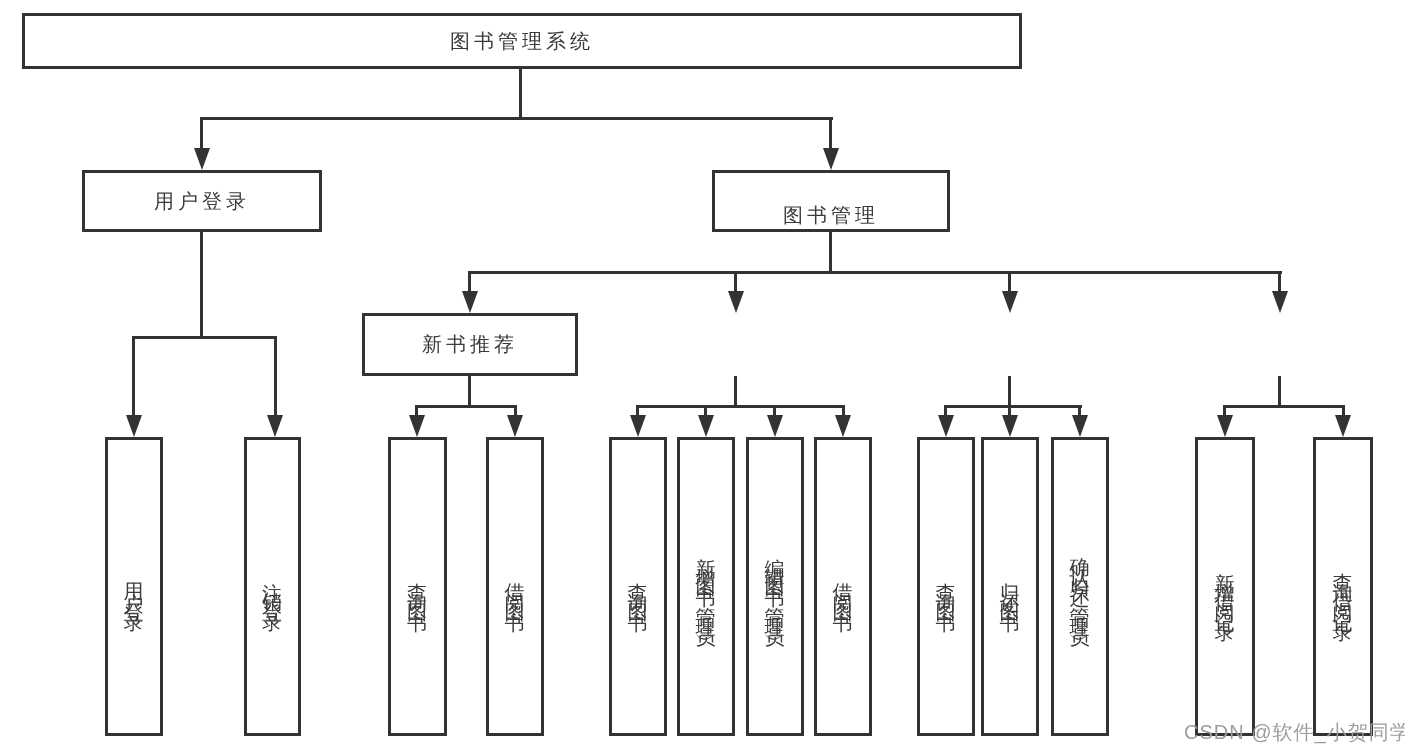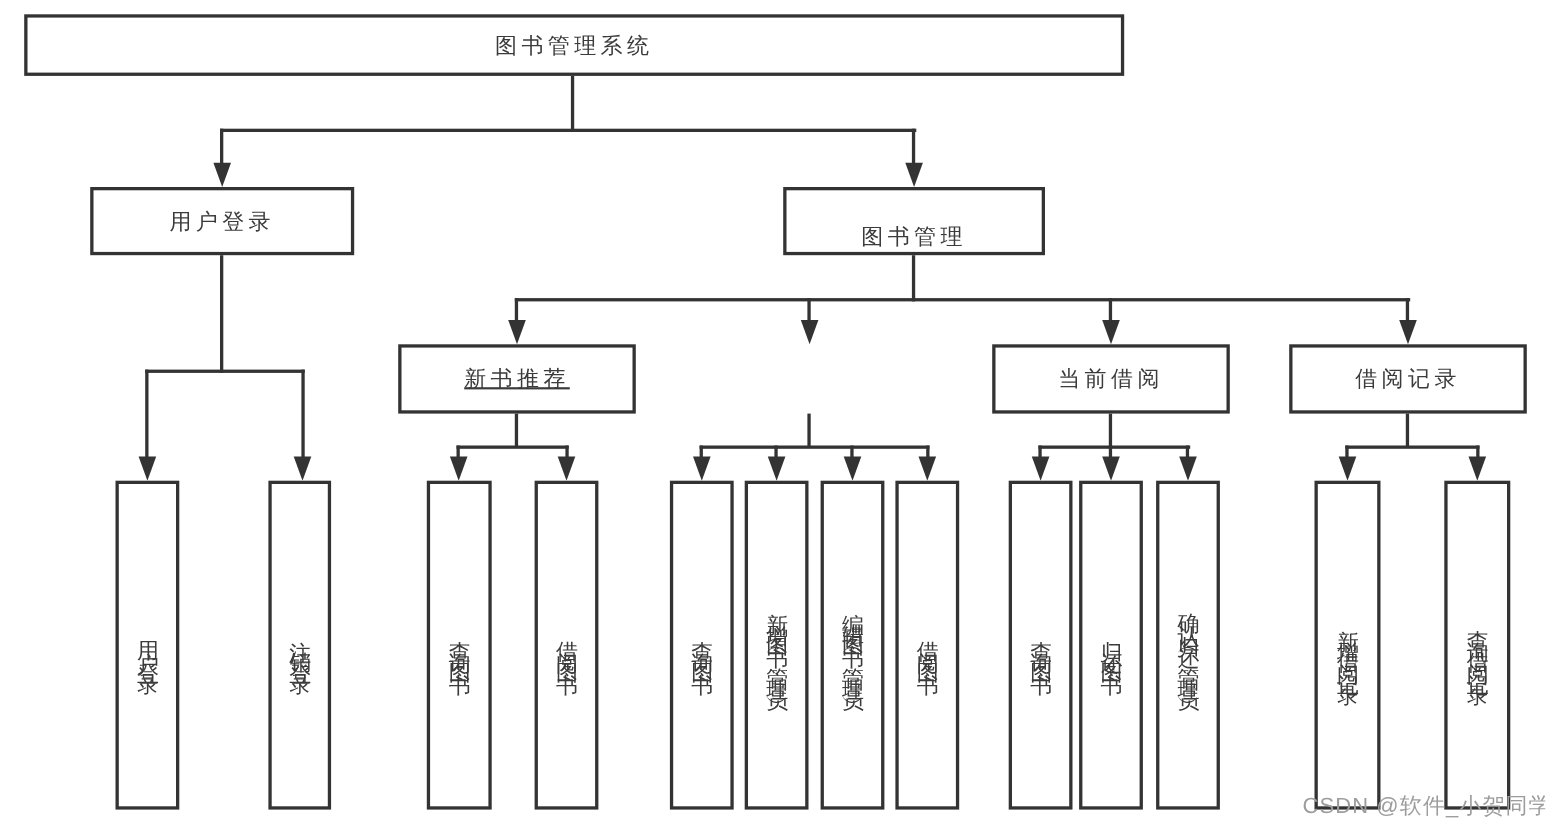--- a/index.html
+++ b/index.html
@@ -69,28 +69,22 @@
   <div class="hline" style="left:468px;top:271px;width:814px;height:3px;"></div>
   <div class="vline" style="left:468px;top:271px;width:3px;height:22px;"></div>
   <div class="arrow" style="left:462px;top:291px;"></div>
   <div class="vline" style="left:734px;top:271px;width:3px;height:22px;"></div>
   <div class="arrow" style="left:728px;top:291px;"></div>
   <div class="vline" style="left:1008px;top:271px;width:3px;height:22px;"></div>
   <div class="arrow" style="left:1002px;top:291px;"></div>
   <div class="vline" style="left:1278px;top:271px;width:3px;height:22px;"></div>
   <div class="arrow" style="left:1272px;top:291px;"></div>
 
-  <div class="box" style="left:362px;top:313px;width:216px;height:63px;text-decoration:underline;">
+  <div class="box" style="left:362px;top:313px;width:216px;height:63px;">
     <span>新书推荐</span>
-  </div>
-  <div class="box" style="left:902px;top:313px;width:216px;height:63px;">
-    <span>当前借阅</span>
-  </div>
-  <div class="box" style="left:1172px;top:313px;width:216px;height:63px;">
-    <span>借阅记录</span>
   </div>
 
   <div class="vline" style="left:468px;top:376px;width:3px;height:31px;"></div>
   <div class="hline" style="left:415px;top:405px;width:102px;height:3px;"></div>
   <div class="vline" style="left:415px;top:405px;width:3px;height:14px;"></div>
   <div class="arrow" style="left:409px;top:415px;"></div>
   <div class="vline" style="left:514px;top:405px;width:3px;height:14px;"></div>
   <div class="arrow" style="left:507px;top:415px;"></div>
 
   <div class="vline" style="left:734px;top:376px;width:3px;height:31px;"></div>

